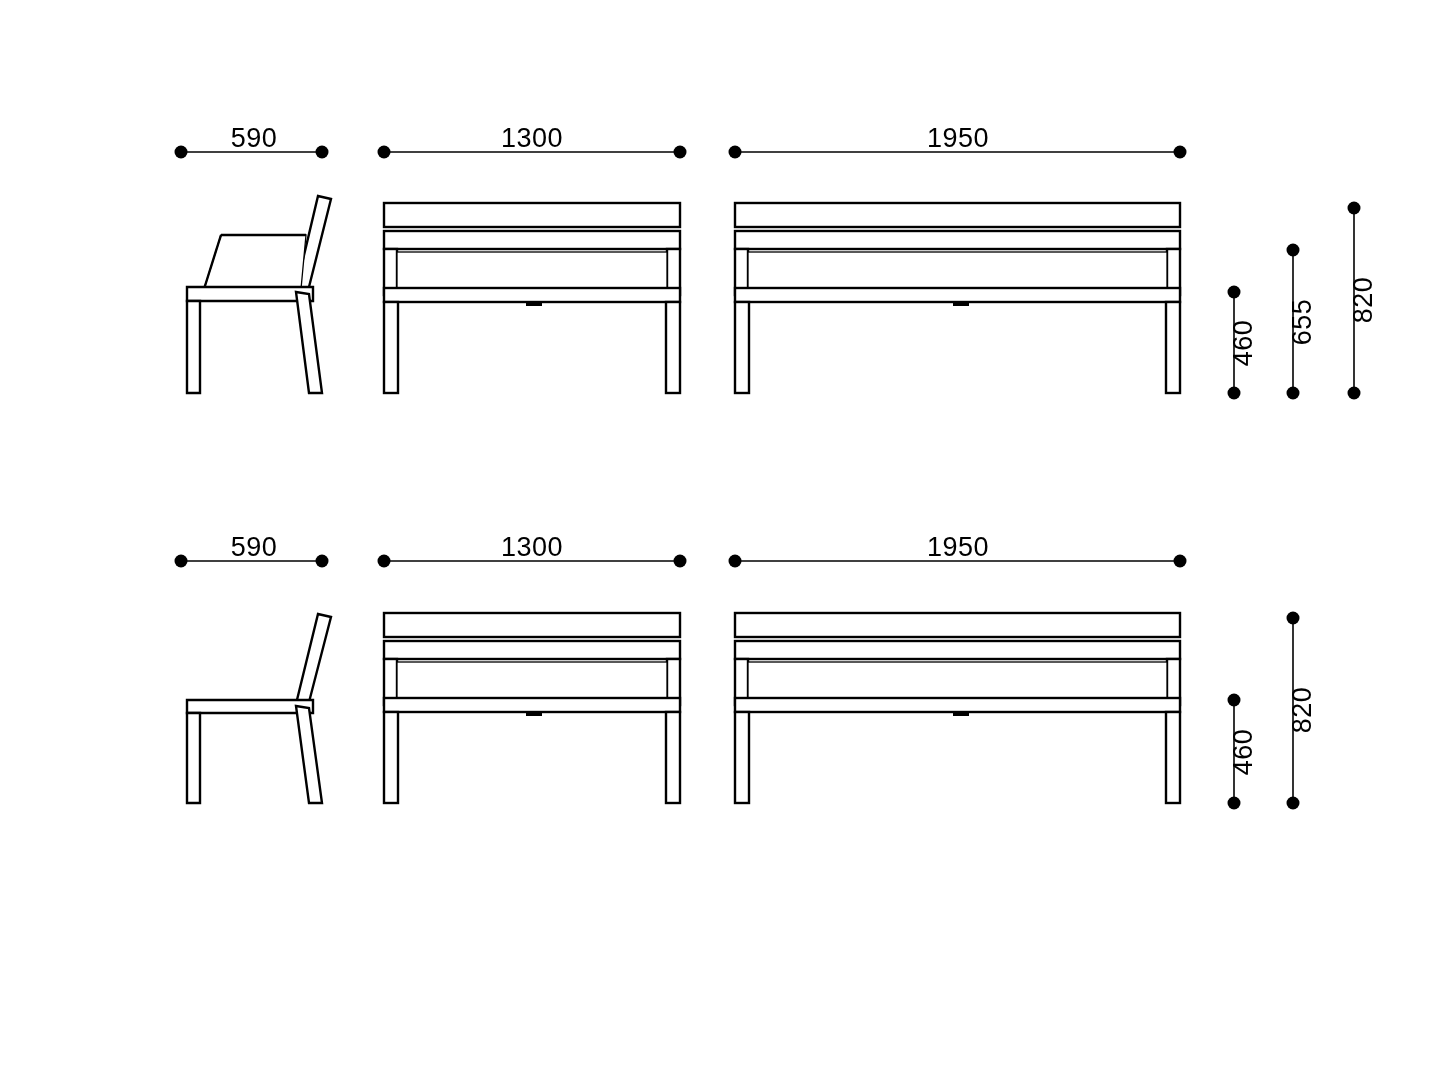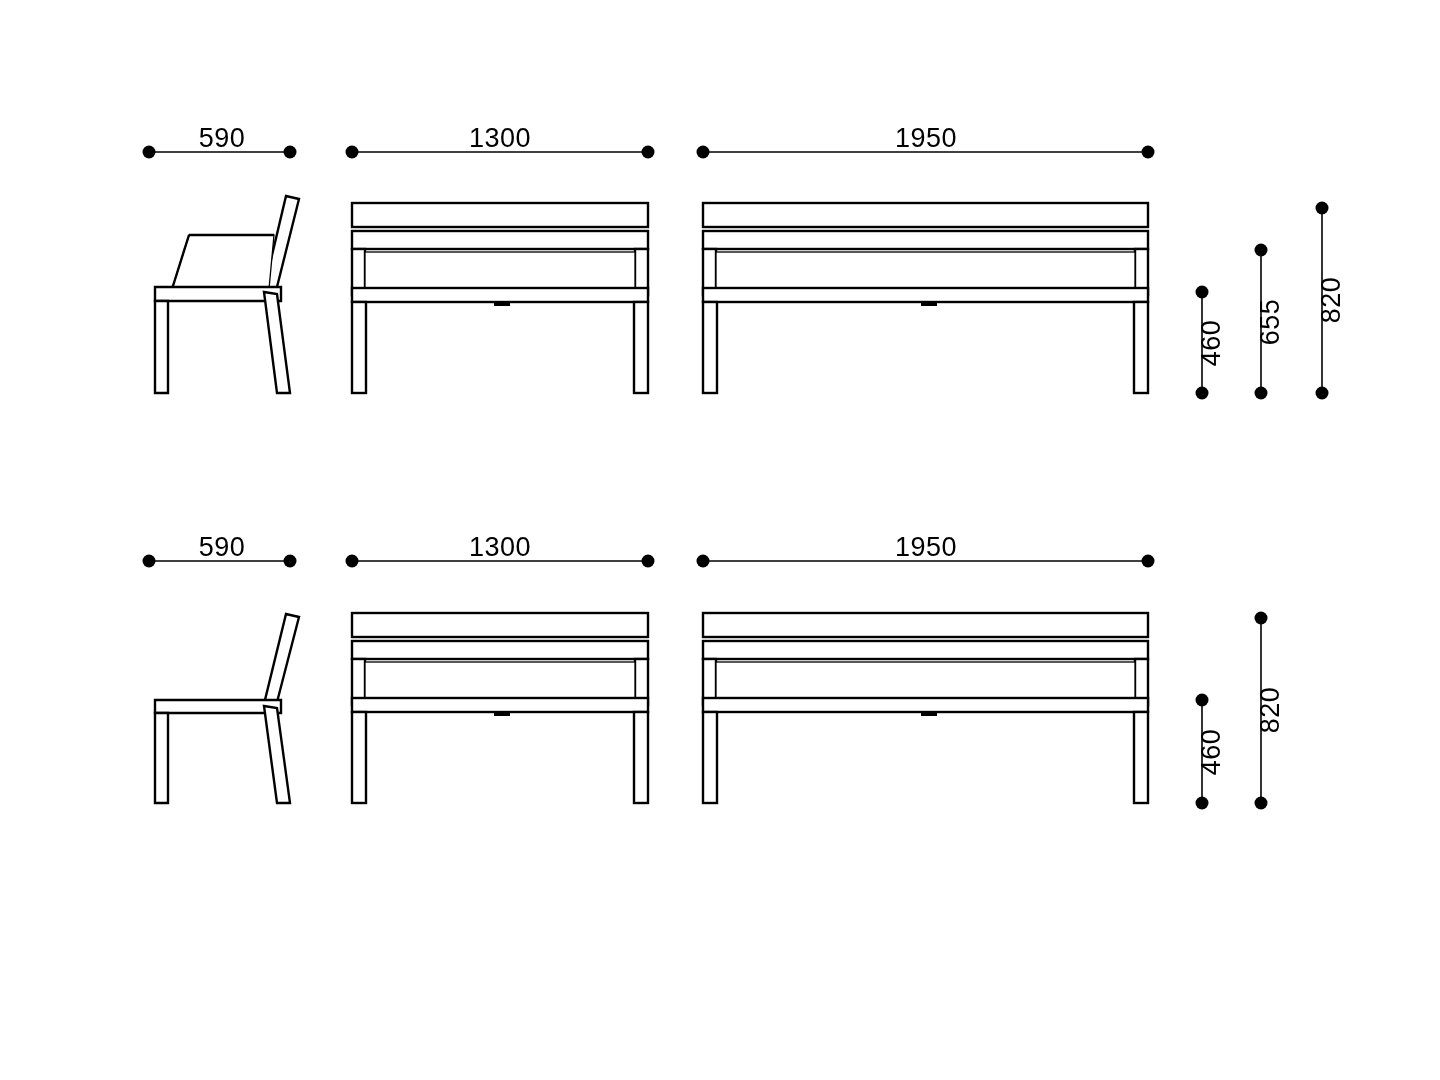--- a/index.html
+++ b/index.html
@@ -11,20 +11,21 @@
     width: 1440px;
     height: 1080px;
     font-family: "Liberation Sans", sans-serif;
     overflow: hidden;
   }
   #drawing-root {
     position: relative;
     width: 1168px;
     height: 1080px;
     background: #ffffff;
+    padding-left: 32px;
   }
   svg.sheet {
     display: block;
     width: 1440px;
     height: 1080px;
   }
   .obj-line {
     fill: none;
     stroke: #000000;
     stroke-width: 2.4;

